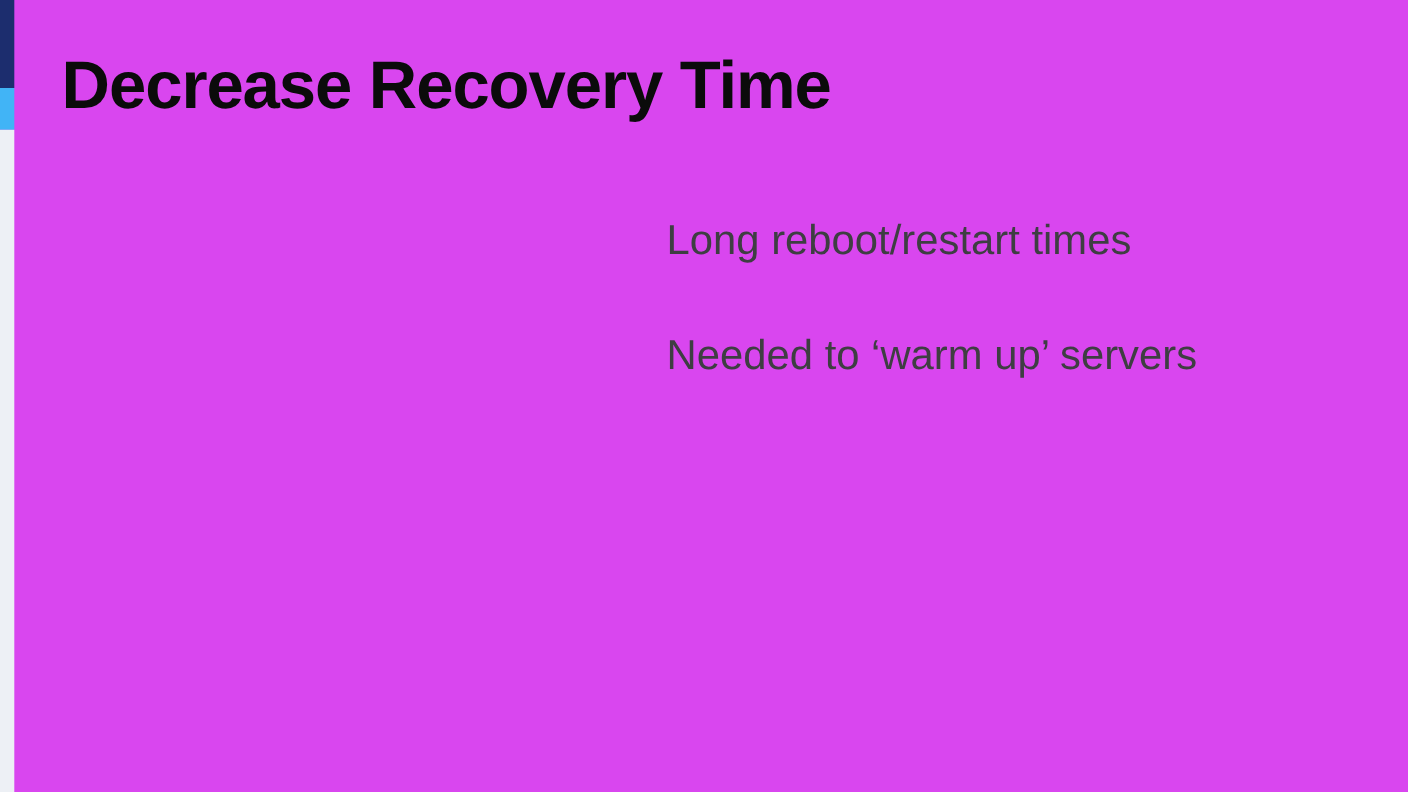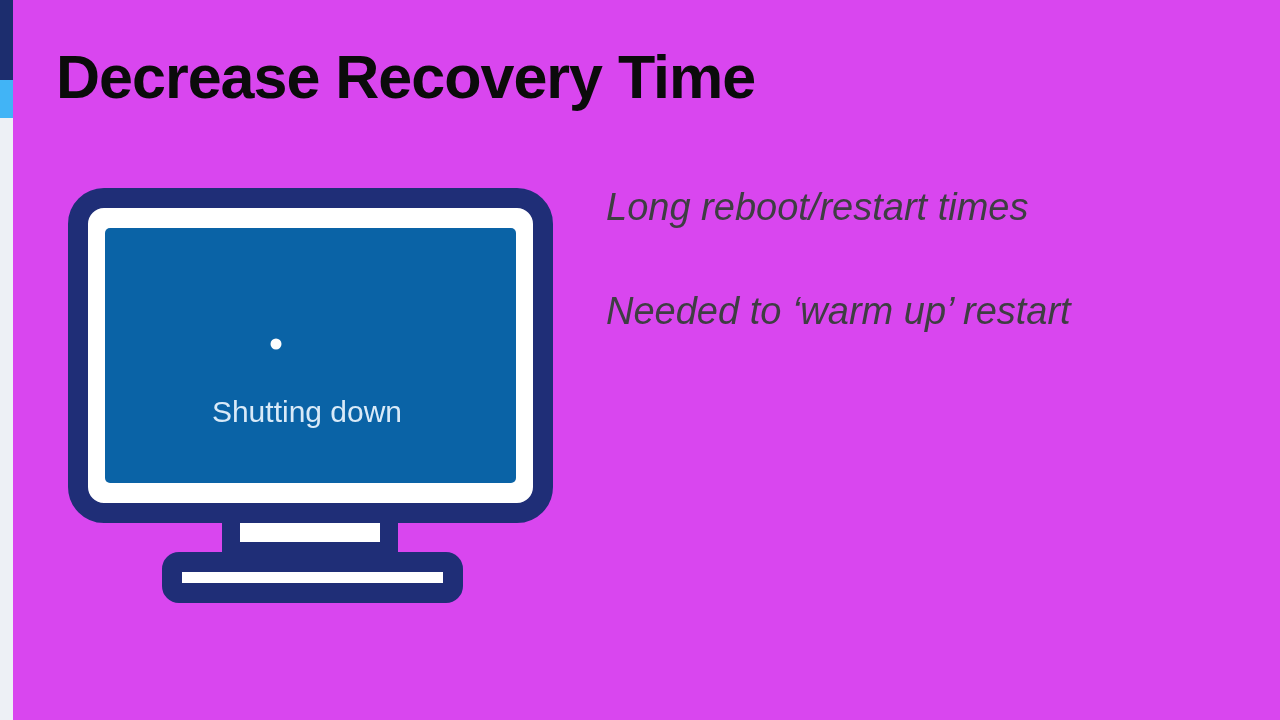--- a/index.html
+++ b/index.html
@@ -37,23 +37,22 @@
     left: 60px;
     top: 182px;
     width: 500px;
     height: 430px;
   }
 
   
   .bullets {
     position: absolute;
     left: 606px;
-    top: 186px;
+    top: 198px;
     width: 640px;
-    font-style: italic;
   }
   .bullets p {
     margin: 0 0 62px 0;
     font-size: 38px;
     line-height: 42px;
     font-weight: 400;
     color: #3e3e42;
     font-family: "Liberation Sans", sans-serif;
     white-space: nowrap;
   }
@@ -66,35 +65,19 @@
 <body>
 
 <div class="slide">
 
   <div class="strip strip-navy"></div>
   <div class="strip strip-blue"></div>
   <div class="strip strip-gray"></div>
 
   <h1 class="title">Decrease Recovery Time</h1>
 
-  <div class="monitor-wrap">
-    <svg width="500" height="430" viewBox="0 0 500 430">
-
-      <rect x="171" y="330" width="158" height="39" fill="#ffffff" stroke="#1f2e77" stroke-width="18"></rect>
-
-      <rect x="18" y="16" width="465" height="315" rx="26" fill="#ffffff" stroke="#1f2e77" stroke-width="20"></rect>
-
-      <rect x="45" y="46" width="411" height="255" rx="5" fill="#0a63a6"></rect>
-
-      <circle cx="216" cy="162" r="5.5" fill="#fdfdfd"></circle>
-
-      <text class="screen-label" x="247" y="240" text-anchor="middle" font-size="30" fill="#d9eaf8">Shutting down</text>
-
-      <rect x="112" y="380" width="281" height="31" rx="7" fill="#ffffff" stroke="#1f2e77" stroke-width="20"></rect>
-    </svg>
-  </div>
 
   <div class="bullets">
     <p>Long reboot/restart times</p>
-    <p>Needed to ‘warm up’ restart</p>
+    <p>Needed to ‘warm up’ servers</p>
   </div>
 
 </div>
 
 </body></html>

